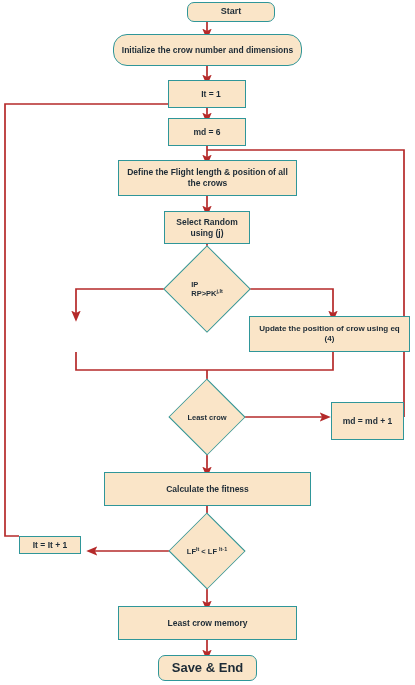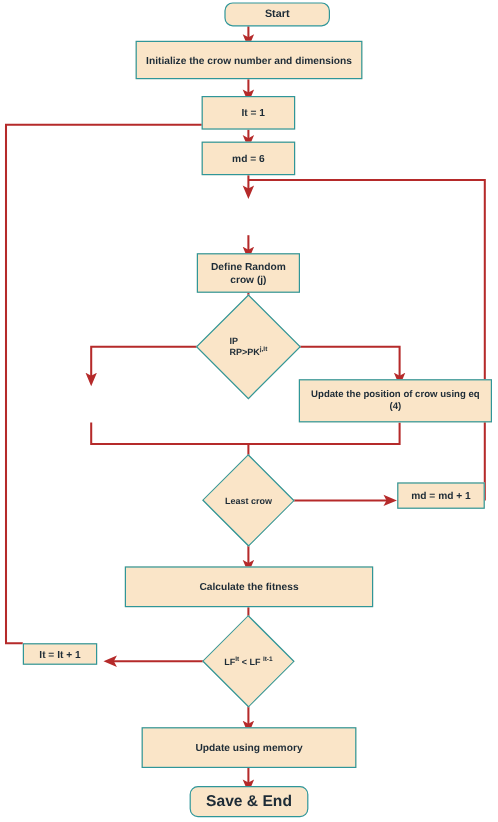--- a/index.html
+++ b/index.html
@@ -111,75 +111,78 @@
       <path d="M207,576 L207,606" marker-end="url(#ah)"></path>
 
       <path d="M207,640 L207,655" marker-end="url(#ah)"></path>
     </g>
   </svg>
 
   <div class="node rounded" style="left:163px;top:2px;width:88px;height:20px;font-size:9px;margin-left:24px;">
     <span class="lbl">Start</span>
   </div>
 
-  <div class="node" style="left:113px;top:34px;width:189px;height:32px;font-size:8.5px;">
+  <div class="node" style="left:113px;top:34px;width:189px;height:32px;font-size:8.5px;border-radius:14px;">
     <span class="lbl">Initialize the crow number and dimensions</span>
   </div>
 
   <div class="node" style="left:168px;top:80px;width:78px;height:28px;font-size:8.5px;padding-left:12px;">
     <span class="lbl">It = 1</span>
   </div>
 
   <div class="node" style="left:168px;top:118px;width:78px;height:28px;font-size:8.5px;">
     <span class="lbl">md = 6</span>
   </div>
 
+  <div class="node" style="left:118px;top:160px;width:179px;height:36px;font-size:8.5px;">
+    <span class="lbl">Define the Flight length &amp; position of all the crows</span>
+  </div>
 
   <div class="node" style="left:164px;top:211px;width:86px;height:33px;font-size:8.5px;">
-    <span class="lbl">Define Random crow (j)</span>
+    <span class="lbl">Select Random using (j)</span>
   </div>
 
   <div class="diamond" style="left:176px;top:258px;width:62px;height:62px;">
     <div class="shape"></div>
     <div class="lbl" style="font-size:7.5px;">
       <span>IP</span><br>
       <span><span>RP&gt;PK</span><sup>j,It</sup></span>
     </div>
   </div>
 
 
   <div class="node" style="left:249px;top:316px;width:161px;height:36px;font-size:8px;">
     <span class="lbl">Update the position of crow using eq (4)</span>
   </div>
 
   <div class="diamond" style="left:172px;top:392px;width:70px;height:50px;">
     <div class="shape" style="transform:rotate(45deg) scale(0.78,1.09);"></div>
     <div class="lbl" style="font-size:7.5px;">Least crow</div>
   </div>
 
-  <div class="node" style="left:331px;top:402px;width:73px;height:22px;font-size:8.5px;">
+  <div class="node" style="left:331px;top:402px;width:73px;height:38px;font-size:8.5px;">
     <span class="lbl">md = md + 1</span>
   </div>
 
   <div class="node" style="left:104px;top:472px;width:207px;height:34px;font-size:8.5px;">
     <span class="lbl">Calculate the fitness</span>
   </div>
 
   <div class="diamond" style="left:172px;top:526px;width:70px;height:50px;">
     <div class="shape" style="transform:rotate(45deg) scale(0.78,1.09);"></div>
     <div class="lbl" style="font-size:7.5px;">
       <span>LF</span><sup>It</sup><span> &lt; LF </span><sup>It-1</sup>
     </div>
   </div>
 
   <div class="node" style="left:19px;top:536px;width:62px;height:18px;font-size:8.5px;">
     <span class="lbl">It = It + 1</span>
   </div>
 
   <div class="node" style="left:118px;top:606px;width:179px;height:34px;font-size:8.5px;">
-    <span class="lbl">Update using memory</span>
+    <span class="lbl">Least crow memory</span>
   </div>
 
   <div class="node rounded" style="left:158px;top:655px;width:99px;height:26px;font-size:13px;">
     <span class="lbl">Save &amp; End</span>
   </div>
 
 </div>
 
 </body></html>

